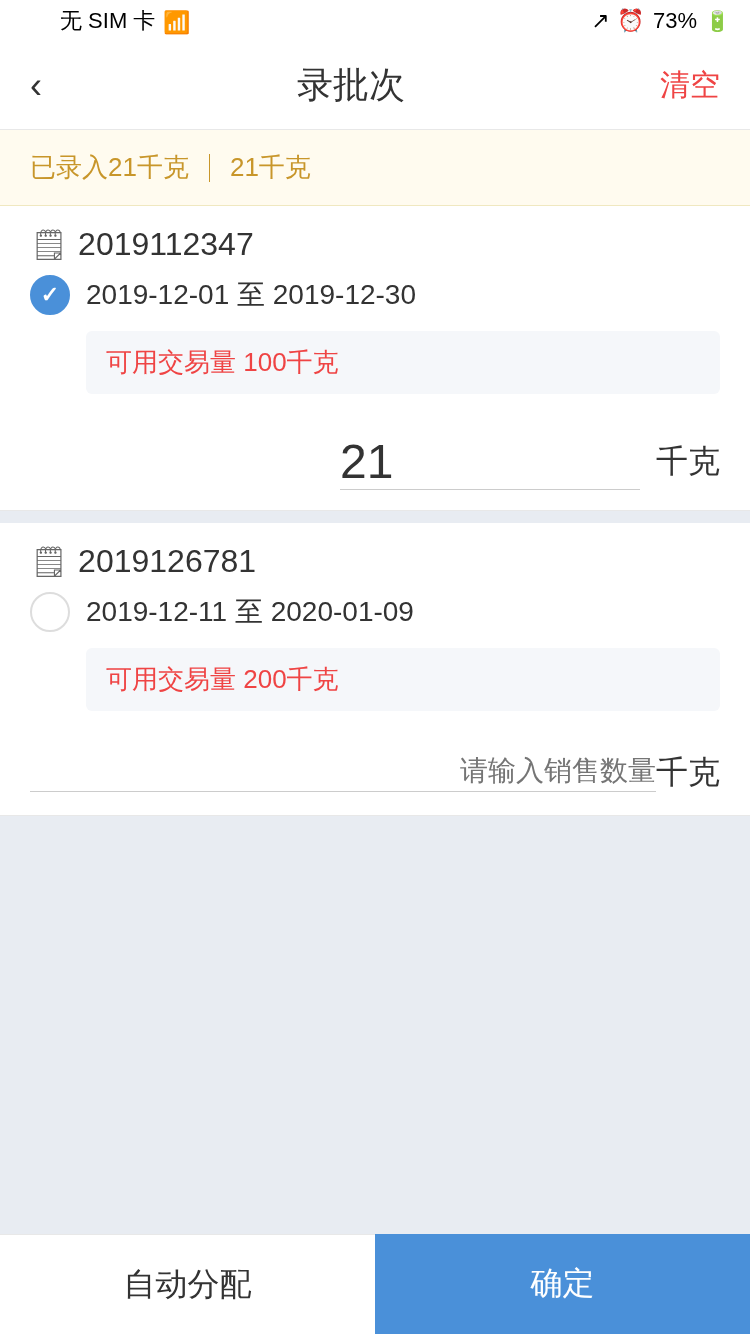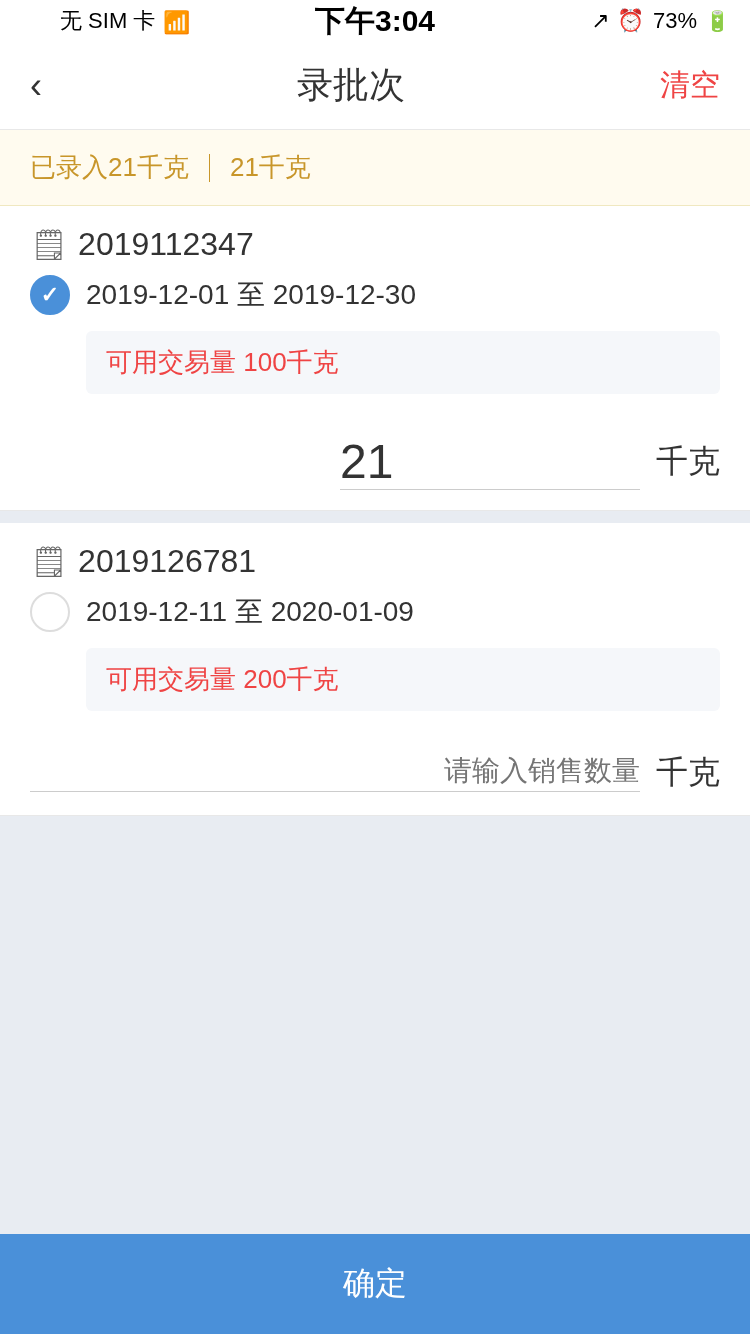--- a/index.html
+++ b/index.html
@@ -195,21 +195,20 @@
       flex: 1;
       max-width: 300px;
       border-bottom: 1px solid #ccc;
     }
 
     
     .batch-input-area {
       display: flex;
       align-items: center;
       justify-content: flex-end;
-      gap: 16px;
       padding: 10px 30px 20px 30px;
       border-bottom: 1px solid #e8e8e8;
     }
     .input-field-wrap {
       flex: 1;
       display: flex;
       justify-content: flex-end;
       border-bottom: 1px solid #ccc;
       padding-bottom: 4px;
     }
@@ -260,21 +259,20 @@
     }
   </style>
 </head>
 <body>
 
 <div class="status-bar">
   <div class="status-left">
     <span>无 SIM 卡</span>
     <span class="wifi-icon">📶</span>
   </div>
-  <div class="status-center">下午3:04</div>
   <div class="status-right">
     <span>↗</span>
     <span>⏰</span>
     <span>73%</span>
     <span class="battery-icon">🔋</span>
   </div>
 </div>
 
 <div class="nav-bar">
   <span class="nav-back">‹</span>
@@ -328,16 +326,19 @@
       <input type="text" style="font-size: 28px; color: rgb(187, 187, 187); text-align: right; border: none; outline: none; background: transparent; width: 100%;" placeholder="请输入销售数量">
     </div>
     <span class="batch-input-unit">千克</span>
   </div>
 
 </div>
 
 <div class="content-spacer"></div>
 
 <div class="bottom-bar">
+  <div class="bottom-auto">
+    <span>自动分配</span>
+  </div>
   <div class="bottom-confirm">
     <span>确定</span>
   </div>
 </div>
 
 </body></html>

